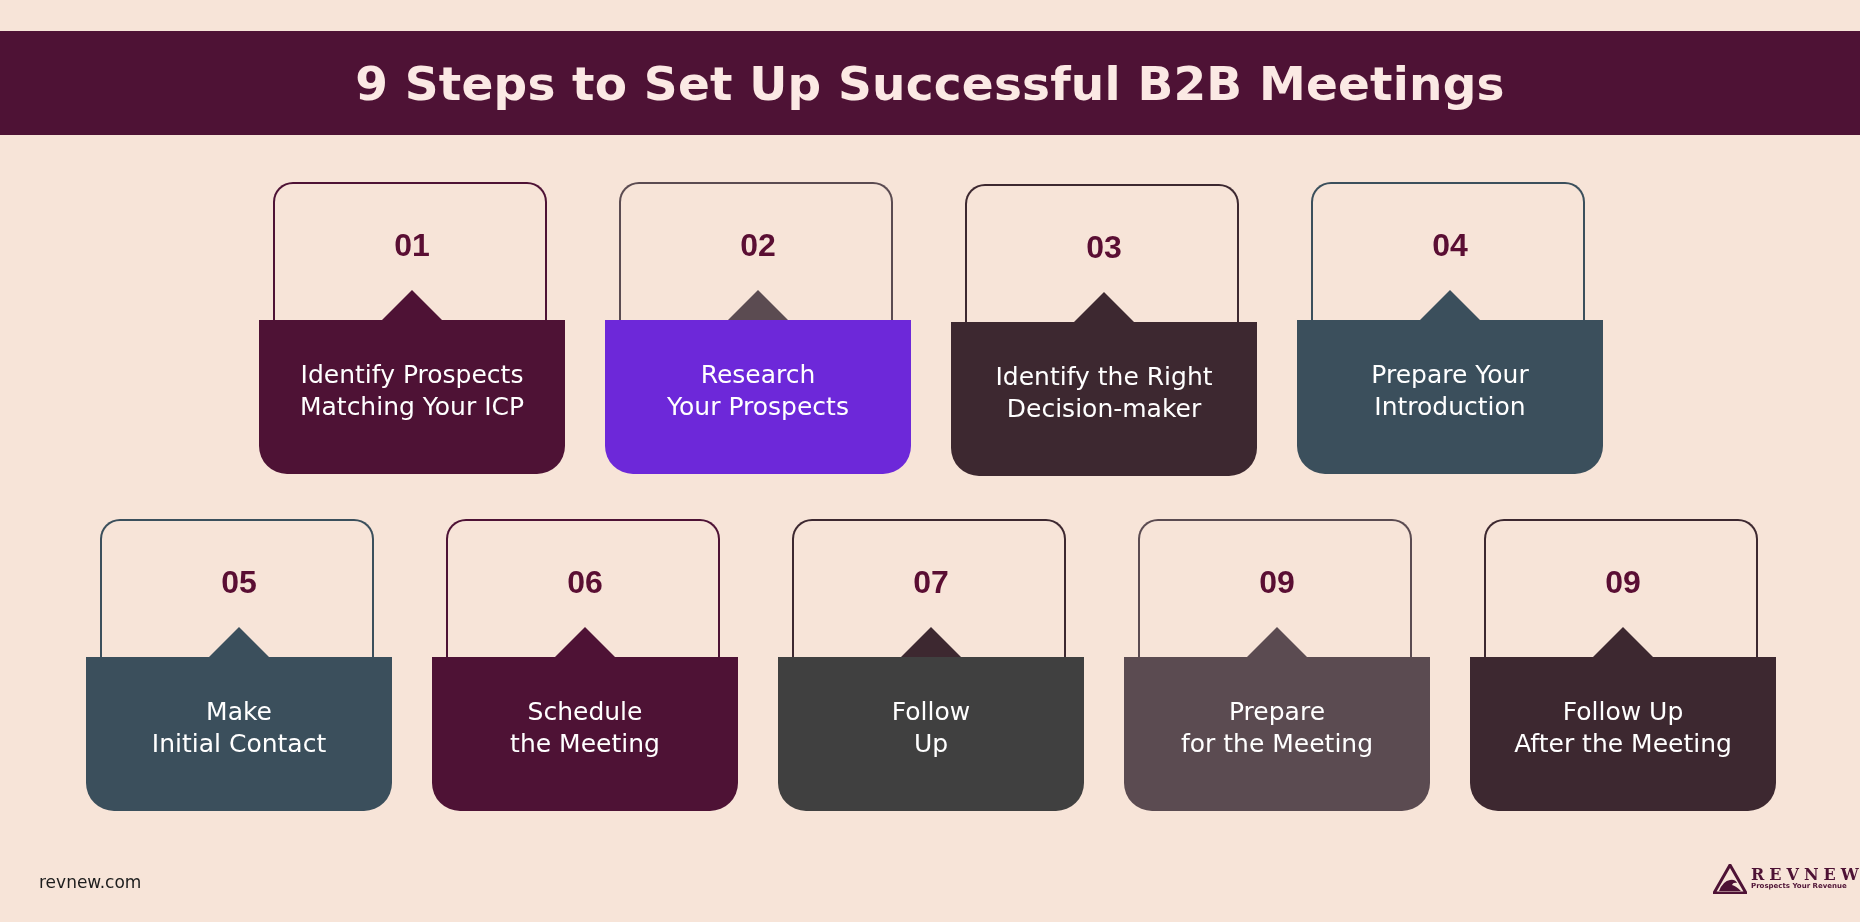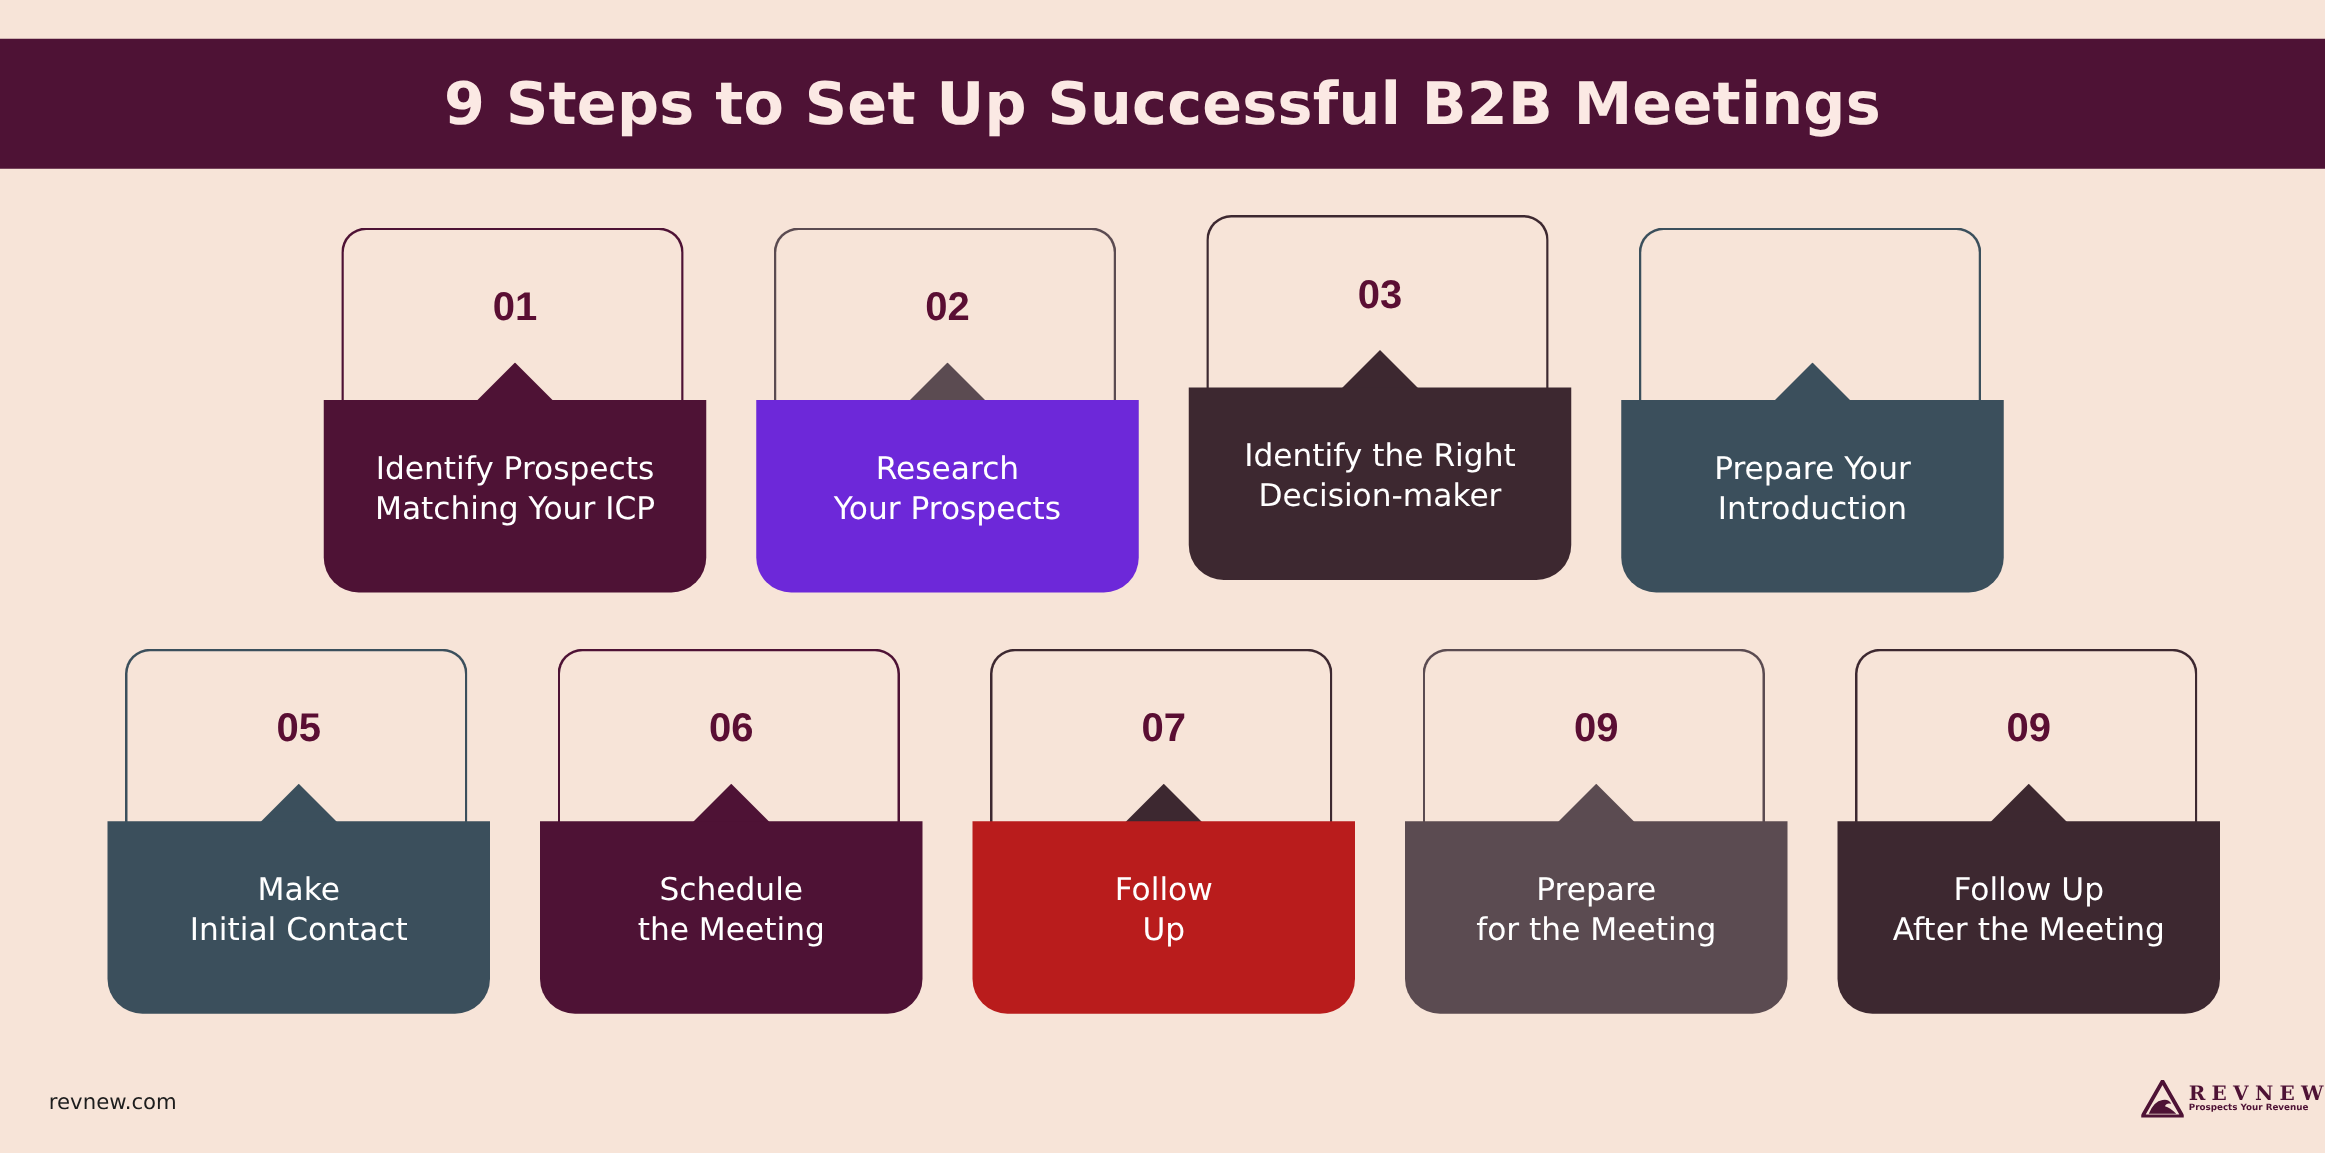--- a/index.html
+++ b/index.html
@@ -81,33 +81,34 @@
     <div class="outline" style="border-color: rgb(91, 75, 81);"></div>
     <div class="num">02</div>
     <svg class="tri" viewBox="0 0 62 31">
         <polygon points="0,31 31,0 62,31" fill="#5B4B51"></polygon>
       </svg>
     <div class="fill" style="background: #6d28d9;">
       <div class="label">Research
 Your Prospects</div>
     </div>
   </div>
-  <div class="card" style="left: 951px; top: 172px;">
+  <div class="card" style="left: 951px; top: 184px;">
     <div class="outline" style="border-color: rgb(61, 40, 48);"></div>
     <div class="num">03</div>
     <svg class="tri" viewBox="0 0 62 31">
         <polygon points="0,31 31,0 62,31" fill="#3D2830"></polygon>
       </svg>
     <div class="fill" style="background: rgb(61, 40, 48);">
       <div class="label">Identify the Right
 Decision-maker</div>
     </div>
   </div>
   <div class="card" style="left: 1297px; top: 182px;">
     <div class="outline" style="border-color: rgb(59, 79, 92);"></div>
+    <div class="num">04</div>
     <svg class="tri" viewBox="0 0 62 31">
         <polygon points="0,31 31,0 62,31" fill="#3B4F5C"></polygon>
       </svg>
     <div class="fill" style="background: rgb(59, 79, 92);">
       <div class="label">Prepare Your
 Introduction</div>
     </div>
   </div>
   <div class="card" style="left: 86px; top: 519px;">
     <div class="outline" style="border-color: rgb(59, 79, 92);"></div>
@@ -130,21 +131,21 @@
       <div class="label">Schedule
 the Meeting</div>
     </div>
   </div>
   <div class="card" style="left: 778px; top: 519px;">
     <div class="outline" style="border-color: rgb(61, 40, 48);"></div>
     <div class="num">07</div>
     <svg class="tri" viewBox="0 0 62 31">
         <polygon points="0,31 31,0 62,31" fill="#3D2830"></polygon>
       </svg>
-    <div class="fill" style="background: #b91c1c;">
+    <div class="fill" style="background: #404040;">
       <div class="label">Follow
 Up</div>
     </div>
   </div>
   <div class="card" style="left: 1124px; top: 519px;">
     <div class="outline" style="border-color: rgb(91, 75, 81);"></div>
     <div class="num">09</div>
     <svg class="tri" viewBox="0 0 62 31">
         <polygon points="0,31 31,0 62,31" fill="#5B4B51"></polygon>
       </svg>

